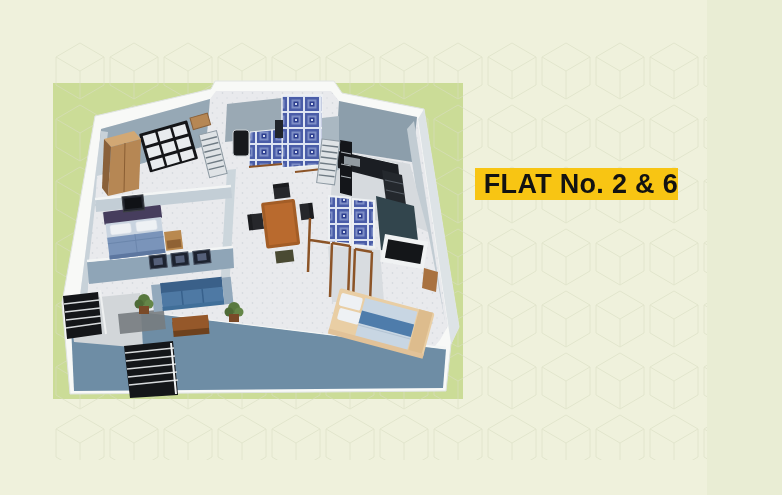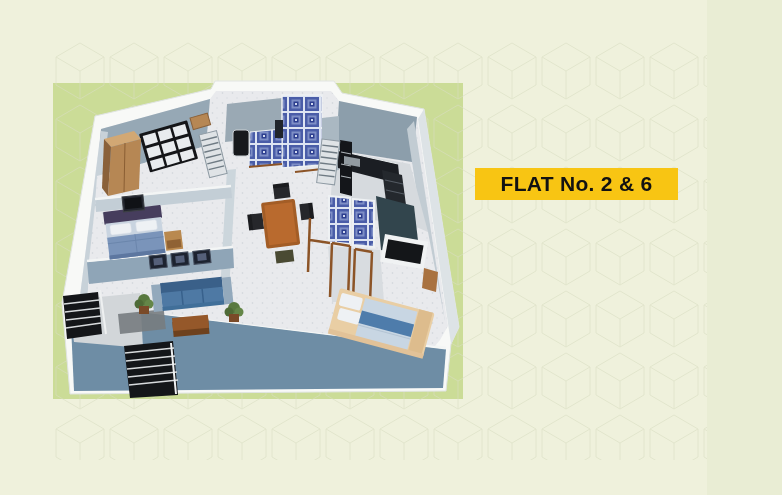--- a/index.html
+++ b/index.html
@@ -8,21 +8,21 @@
     --badge-bg:#f8c513; --badge-fg:#121212;
   }
   .page{width:782px;height:495px;position:relative;overflow:hidden;
         background:var(--bg);font-family:"Liberation Sans",sans-serif;}
   .right-col{position:absolute;left:707px;top:0;width:75px;height:495px;background:var(--right-col);}
   .accent{position:absolute;left:53px;top:83px;width:410px;height:316px;background:var(--green);}
   .pattern{position:absolute;left:53px;top:40px;width:654px;height:420px;opacity:.6;}
   .plan{position:absolute;left:0;top:0;}
   .badge{position:absolute;left:475px;top:168px;width:203px;height:32px;
          background:var(--badge-bg);color:var(--badge-fg);
-         font-weight:bold;font-size:21px;line-height:32px;text-align:center;letter-spacing:.3px;}
+         font-weight:bold;font-size:27px;line-height:32px;text-align:right;letter-spacing:.3px;}
 </style>
 </head>
 <body>
 
 <div class="page">
 
   <div class="accent" style="background: rgb(203, 220, 151);"></div>
 
   <svg class="pattern" width="654" height="420" aria-hidden="true">
     <defs>

